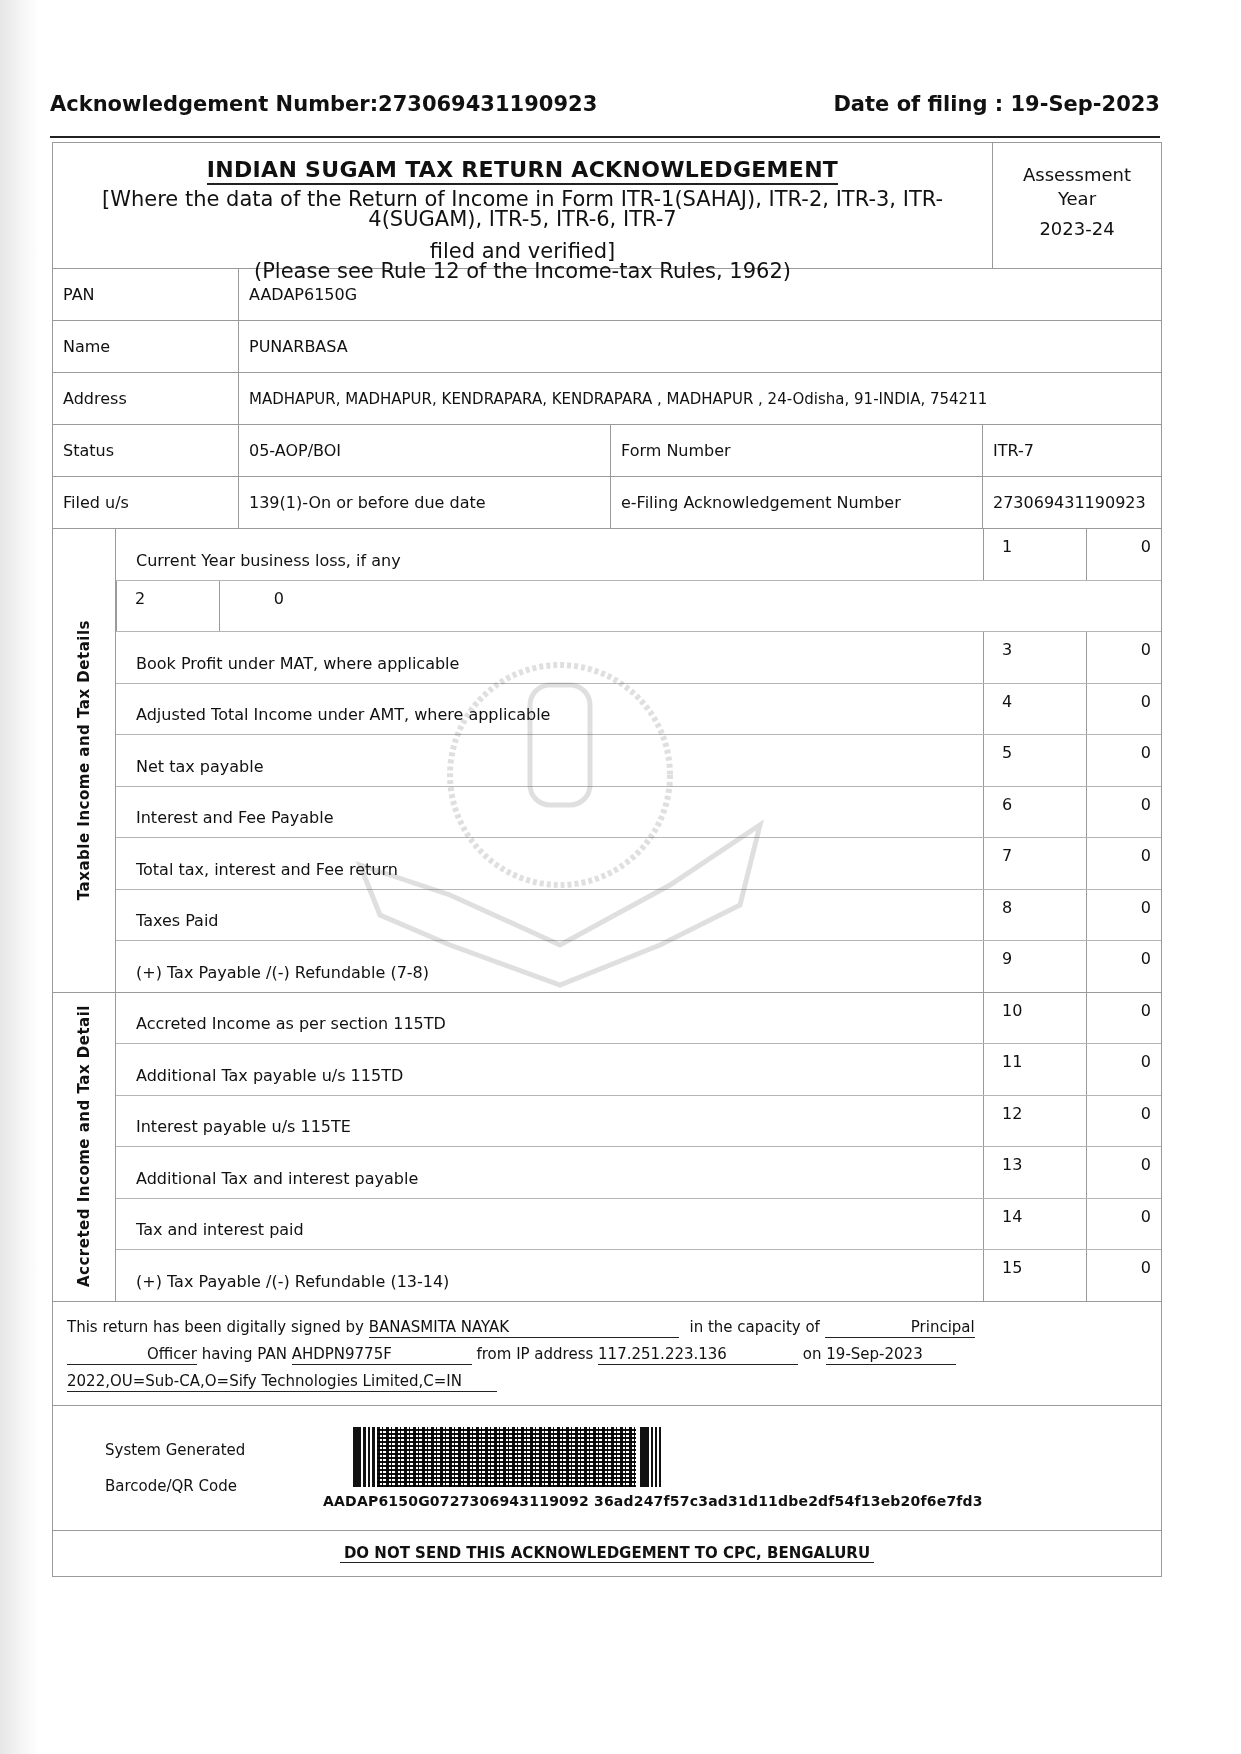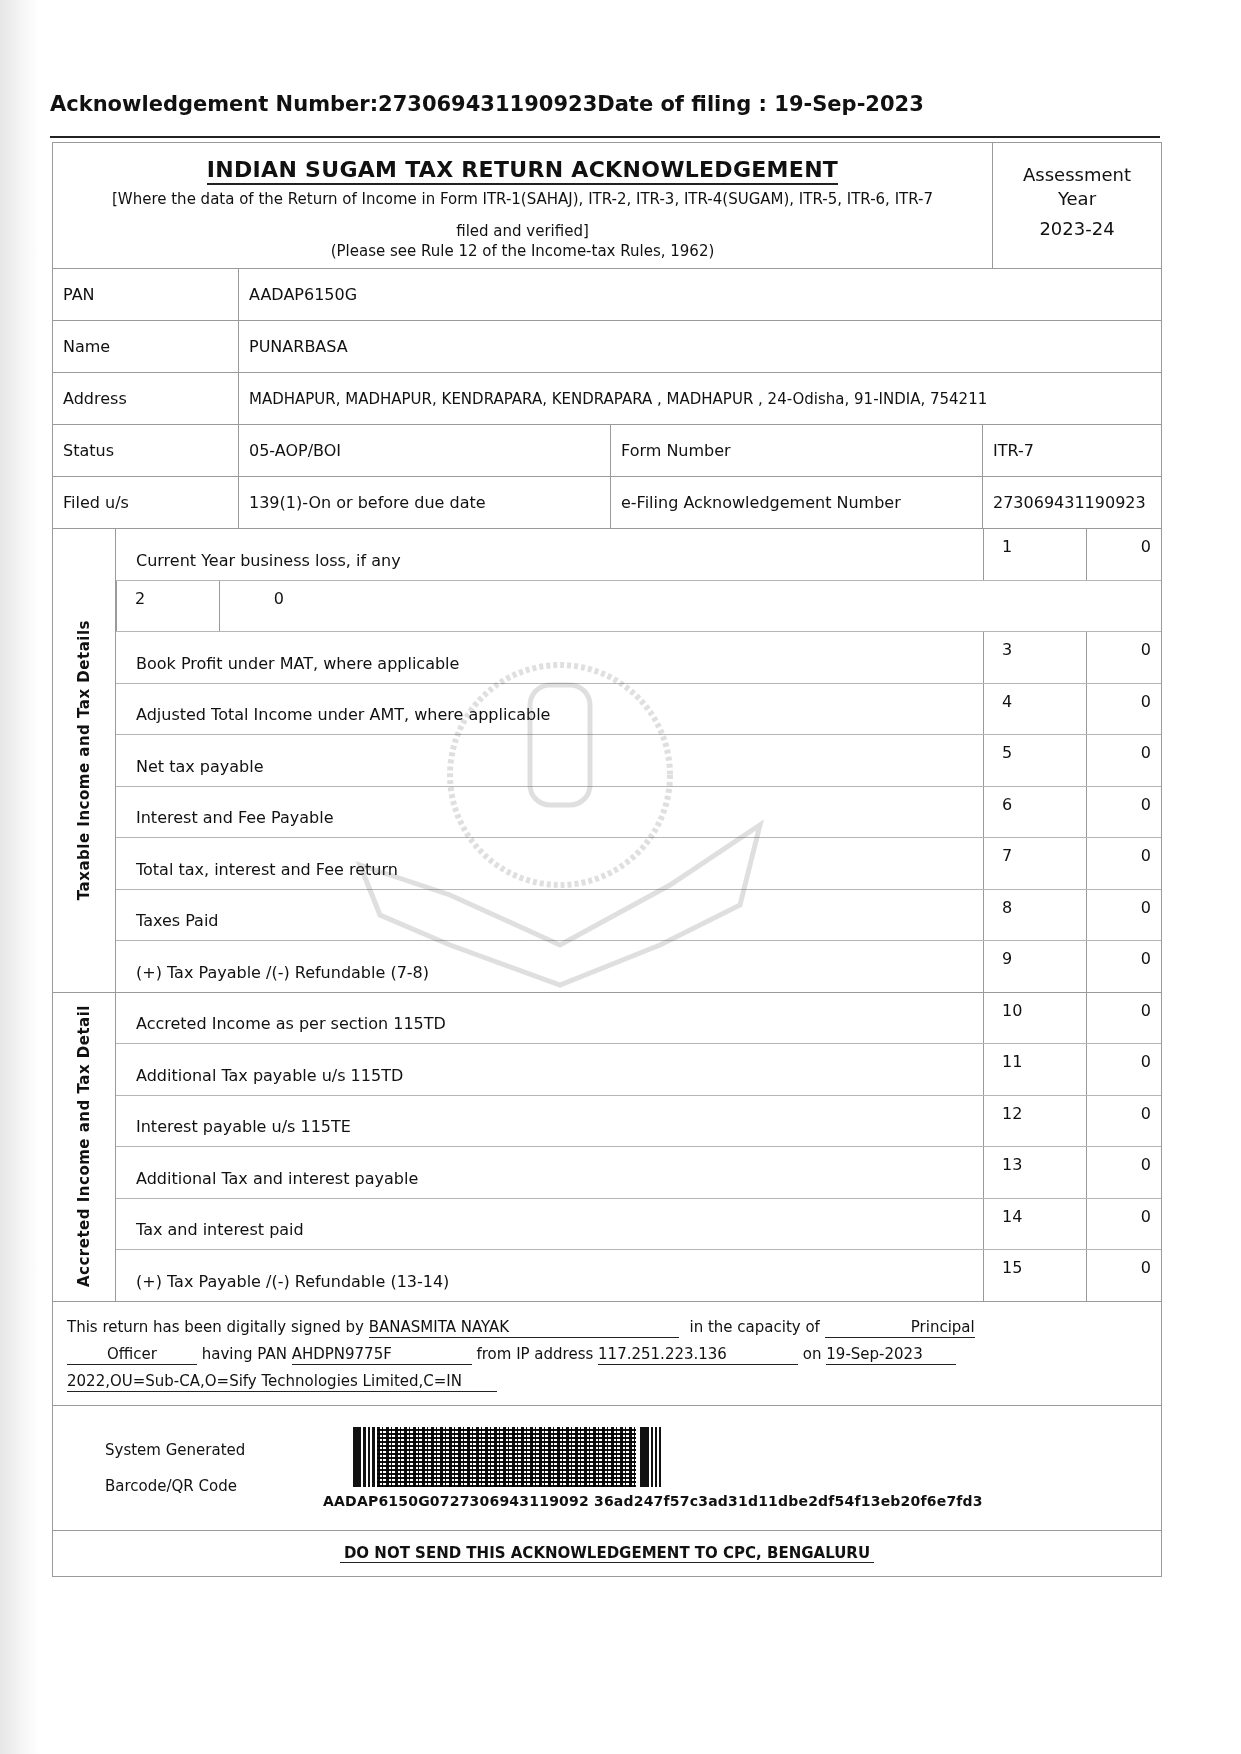--- a/index.html
+++ b/index.html
@@ -7,35 +7,35 @@
     width: 1241px; height: 1754px; background: #ffffff;
     font-family: "DejaVu Sans", sans-serif; color: #111;
     position: relative; overflow: hidden;
   }
   .scan-edge {
     position: absolute; left: 0; top: 0; width: 40px; height: 1754px;
     background: linear-gradient(90deg, #e6e6e6 0%, #f4f4f4 50%, #ffffff 100%);
   }
   .header-line {
     position: absolute; left: 50px; top: 92px; width: 1110px;
-    display: flex; align-items: baseline;
+    display: flex; justify-content: space-between; align-items: baseline;
     font-weight: bold; font-size: 21px;
   }
   .rule { position: absolute; left: 50px; top: 136px; width: 1110px; height: 2px; background: #222; }
   .doc {
     position: absolute; left: 52px; top: 142px; width: 1108px;
     border: 1px solid #9a9a9a;
   }
   .title-block { display: flex; border-bottom: 1px solid #9a9a9a; height: 125px; }
   .title-main { flex: 1; text-align: center; padding-top: 14px; }
   .title-main h1 {
     margin: 0; font-size: 22px; font-weight: bold; display: inline-block;
     border-bottom: 2px solid #222; padding-bottom: 1px; letter-spacing: 0.3px;
   }
-  .title-main .sub { font-size: 15px; line-height: 20px; margin-top: 4px; }
+  .title-main .sub { font-size: 21px; line-height: 20px; margin-top: 4px; }
   .ay { width: 168px; border-left: 1px solid #9a9a9a; text-align: center; font-size: 18px; line-height: 24px; padding-top: 20px; }
   .row { display: flex; border-bottom: 1px solid #9a9a9a; height: 51px; font-size: 16px; }
   .row > div { display: flex; align-items: center; padding-left: 10px; box-sizing: border-box; }
   .c-label { width: 186px; border-right: 1px solid #9a9a9a; }
   .c-val { flex: 1; }
   .c-val-half { width: 372px; border-right: 1px solid #9a9a9a; }
   .c-label2 { width: 372px; border-right: 1px solid #9a9a9a; }
   .c-val2 { flex: 1; }
   .section { display: flex; border-bottom: 1px solid #9a9a9a; }
   .side-label {
@@ -211,21 +211,21 @@
   </div>
 
   <div class="sig-block">
     <div>
       <span>This return has been digitally signed by</span>
       <span class="ul" style="width:310px">BANASMITA NAYAK</span>
       <span style="margin-left:6px">in the capacity of</span>
       <span class="ul" style="width:150px;text-align:right">Principal</span>
     </div>
     <div>
-      <span class="ul" style="width:130px;text-align:center">Officer</span>
+      <span class="ul" style="width:130px;text-align:right">Officer</span>
       <span>having PAN</span>
       <span class="ul" style="width:180px">AHDPN9775F</span>
       <span>from IP address</span>
       <span class="ul" style="width:200px">117.251.223.136</span>
       <span>on</span>
       <span class="ul" style="width:130px">19-Sep-2023</span>
     </div>
     <div>
       <span class="ul" style="width:430px;text-align:left">2022,OU=Sub-CA,O=Sify Technologies Limited,C=IN</span>
     </div>

